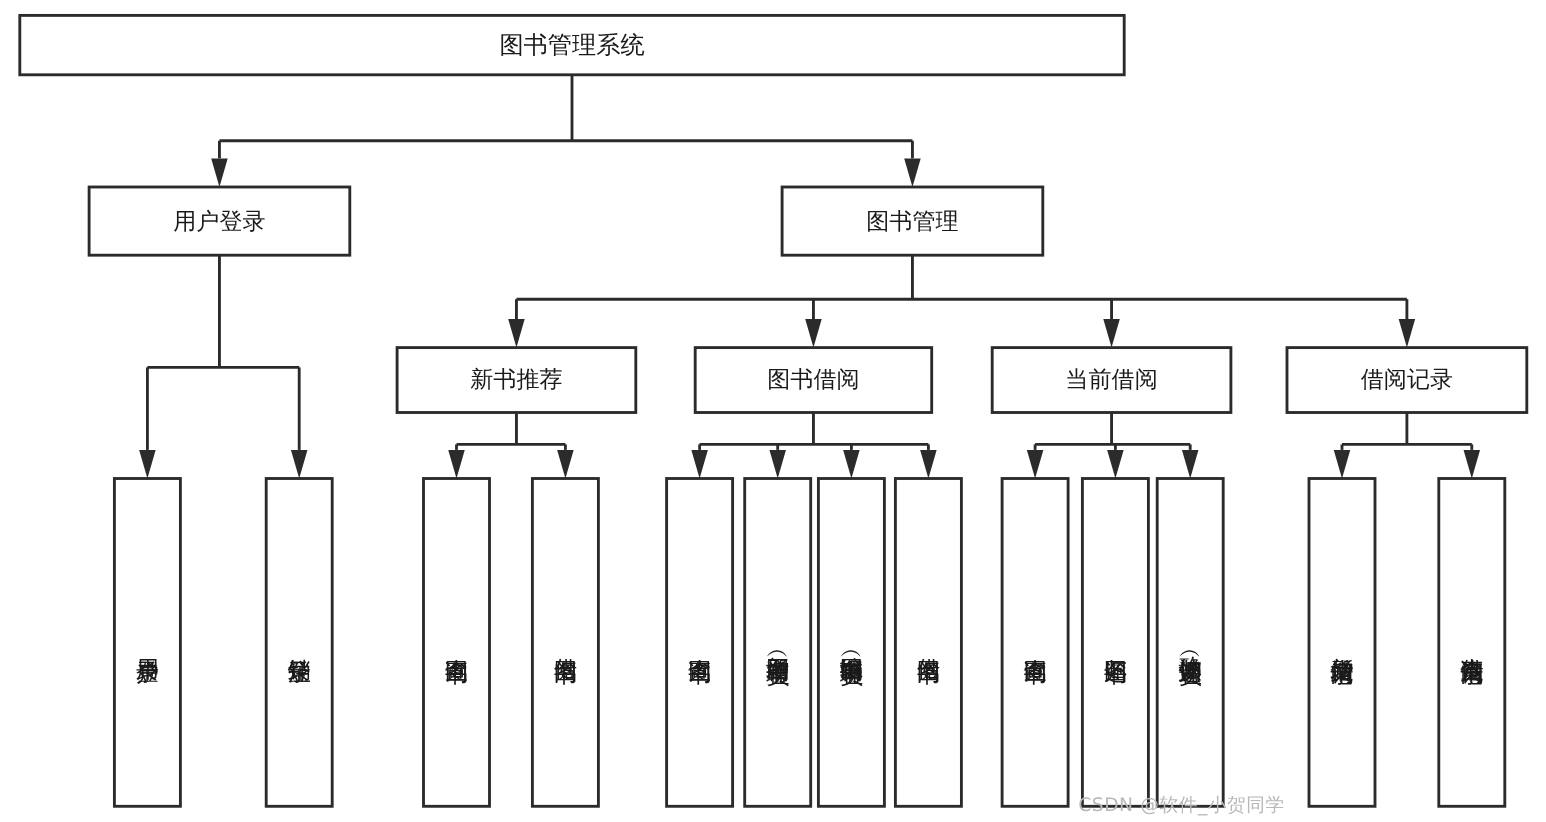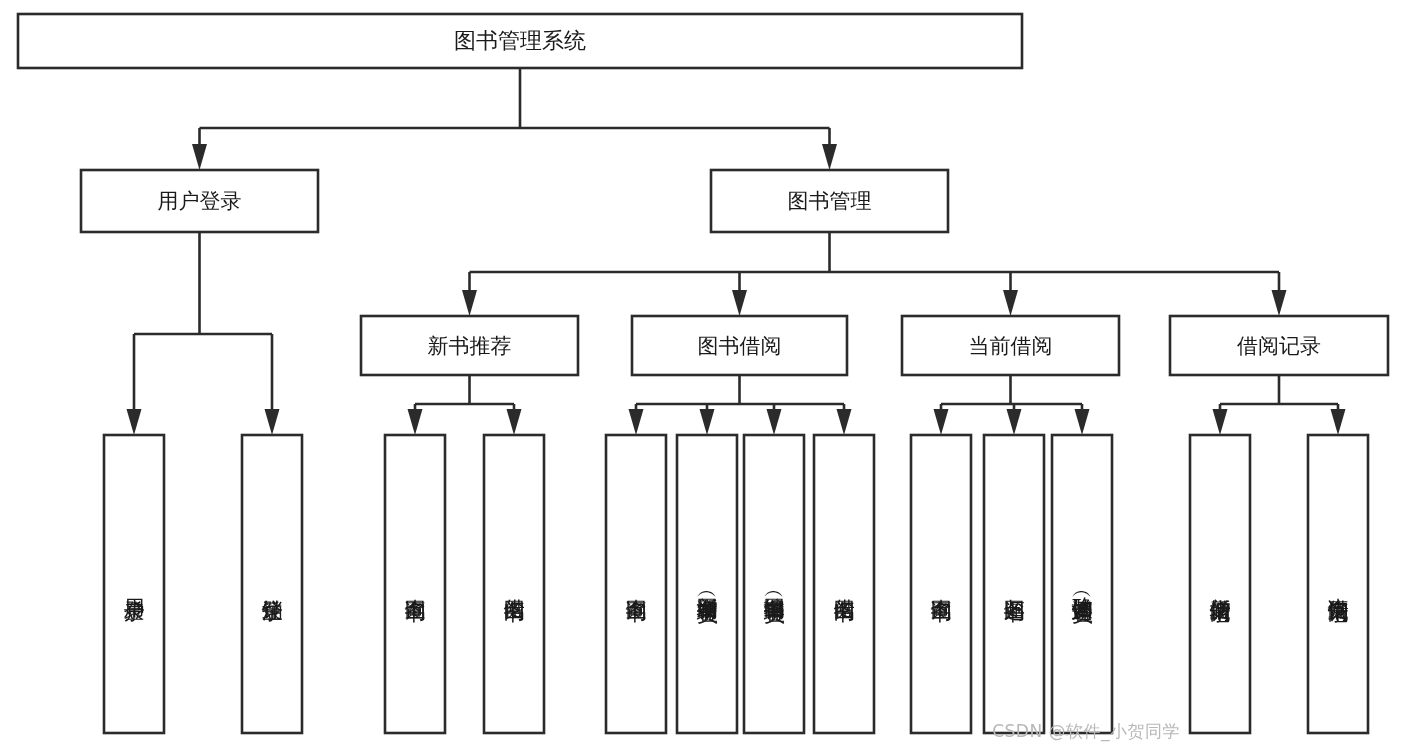--- a/index.html
+++ b/index.html
@@ -64,21 +64,21 @@
     font-size: 21px;
     line-height: 1.06;
     color: #1a1a1a;
     letter-spacing: 1px;
     white-space: nowrap;
     text-align: center;
     pointer-events: none;
   }
   .watermark {
     position: absolute;
-    right: 8px;
+    right: 20px;
     bottom: 4px;
     font-family: "DejaVu Sans", "Liberation Sans", sans-serif;
     font-size: 17px;
     color: #b8b8b8;
     white-space: nowrap;
     letter-spacing: 0.5px;
   }
 </style>
 </head>
 <body>

